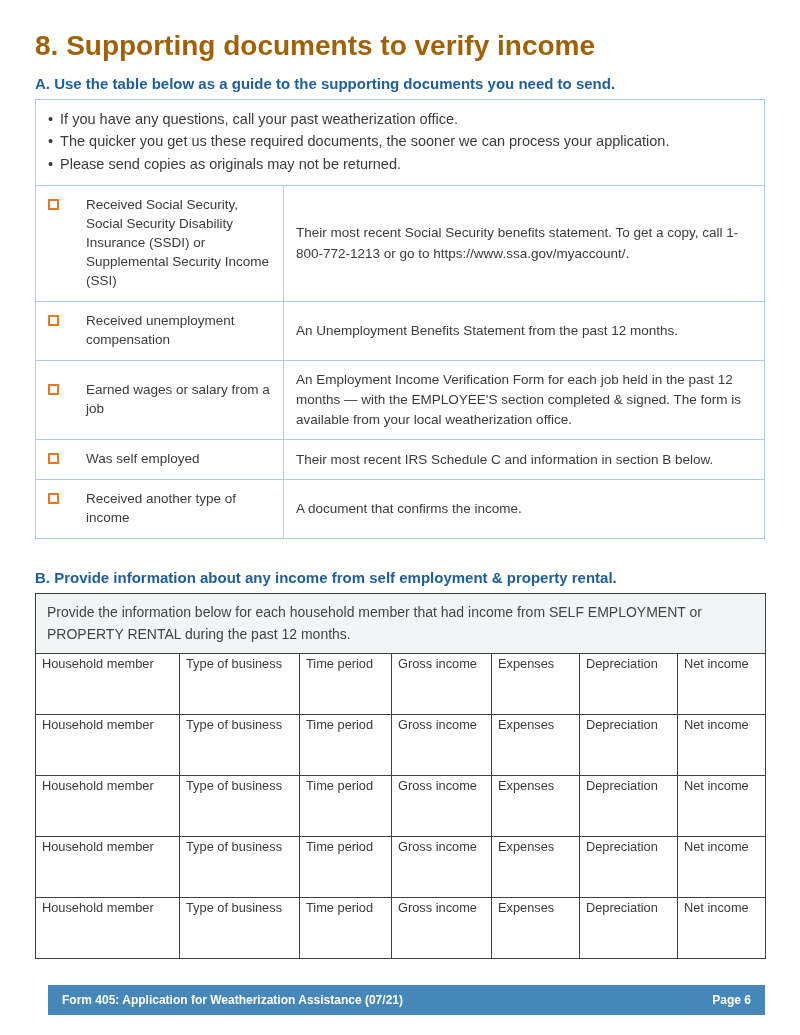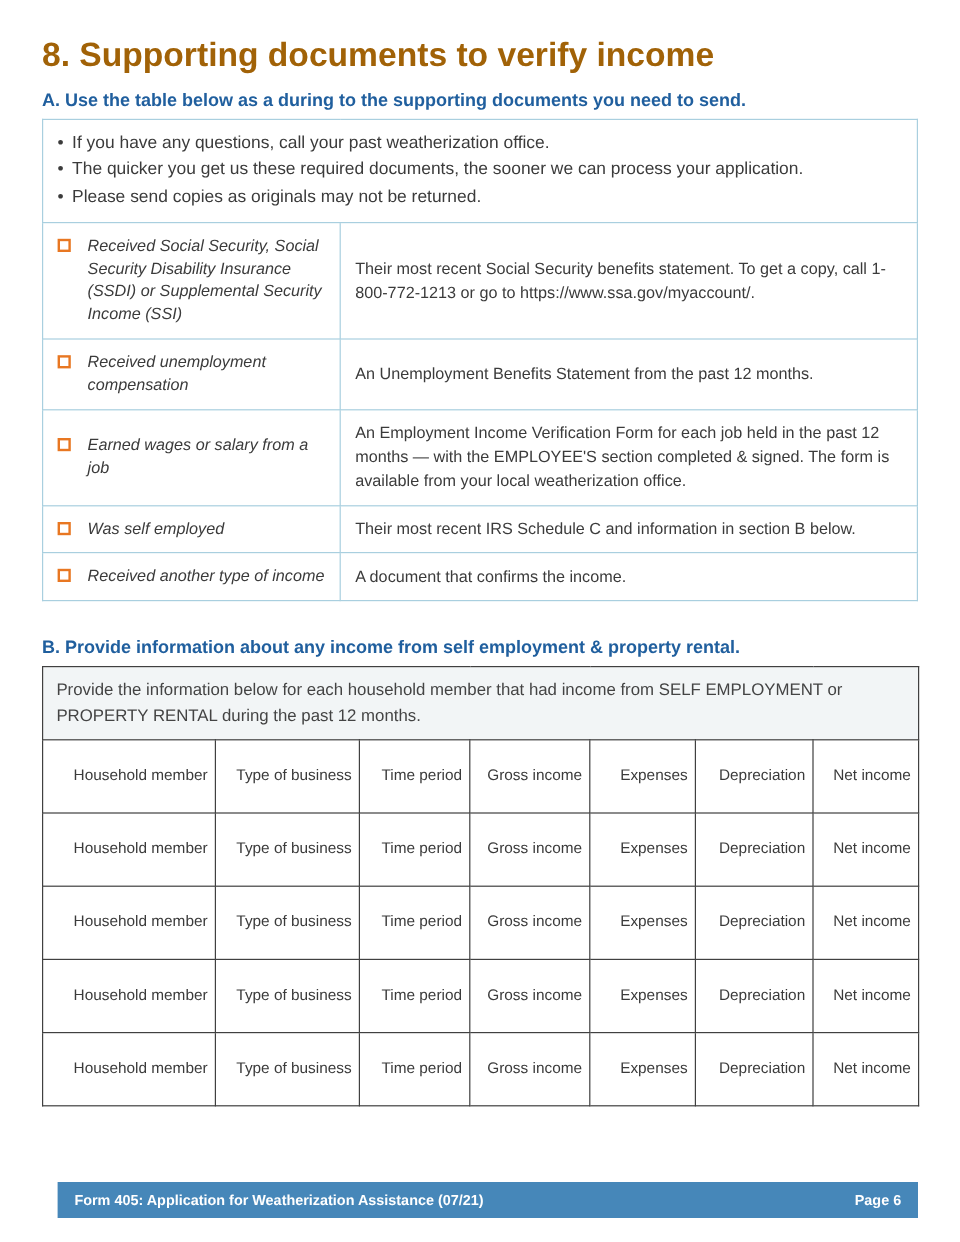--- a/index.html
+++ b/index.html
@@ -42,42 +42,42 @@
     background:#f2f8fb;
     color:#205f9e;
     font-size:13.5px;
     font-weight:bold;
     text-align:left;
     padding:9px 12px;
   }
   .col-member { width:248px; }
 
   .member-cell { padding:10px 10px 10px 12px; }
-  .member-inner { display:flex; align-items:flex-start; gap:14px;font-style:italic; }
+  .member-inner { display:flex; align-items:flex-start; gap:27px; }
   .checkbox {
     flex:0 0 auto;
     width:11px; height:11px;
     border:2px solid #e87722;
     margin-top:3px;
     background:#fff;
   }
   .member-text { font-size:13.5px; line-height:1.4; }
 
   .send-cell { padding:9px 12px; font-size:13.5px; line-height:1.5; }
 
   .section-b { margin-top:30px; }
   .table-b td { border:1px solid #404040; vertical-align:top; }
   .instruction-cell {
     background:#f2f5f6;
     font-size:14px;
     line-height:1.55;
     padding:8px 11px;
     color:#444444;
   }
-  .b-cell { height:61px; padding:20px 6px;text-align:right; }
+  .b-cell { height:61px; padding:0 6px; }
   .cell-label { font-size:12.8px; color:#3b3b3b; }
 
   .cb-1 { width:144px; }
   .cb-2 { width:120px; }
   .cb-3 { width:92px; }
   .cb-4 { width:100px; }
   .cb-5 { width:88px; }
   .cb-6 { width:98px; }
   .cb-7 { width:88px; }
 
@@ -95,21 +95,21 @@
     font-weight:bold;
   }
 </style>
 </head>
 <body>
 
 <div class="page">
 
   <h1 class="doc-title">8. Supporting documents to verify income</h1>
 
-  <h2 class="section-heading">A. Use the table below as a during to the supporting documents you need to send.</h2>
+  <h2 class="section-heading">A. Use the table below as a guide to the supporting documents you need to send.</h2>
 
   <table class="table-a">
     <colgroup>
         <col class="col-member">
         <col>
       </colgroup>
     <tbody>
       <tr>
         <td colspan="2" class="notes-cell">
           <ul class="notes">

